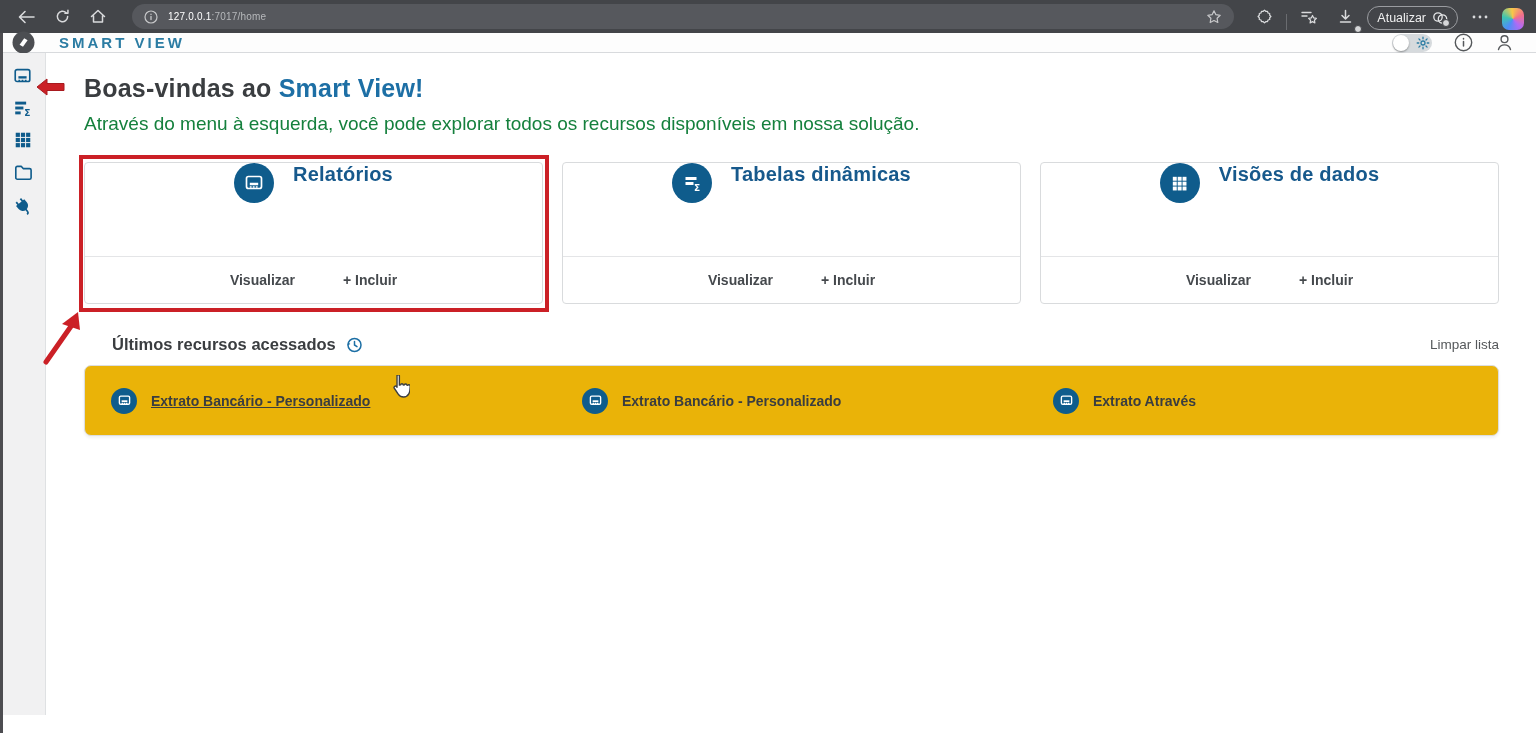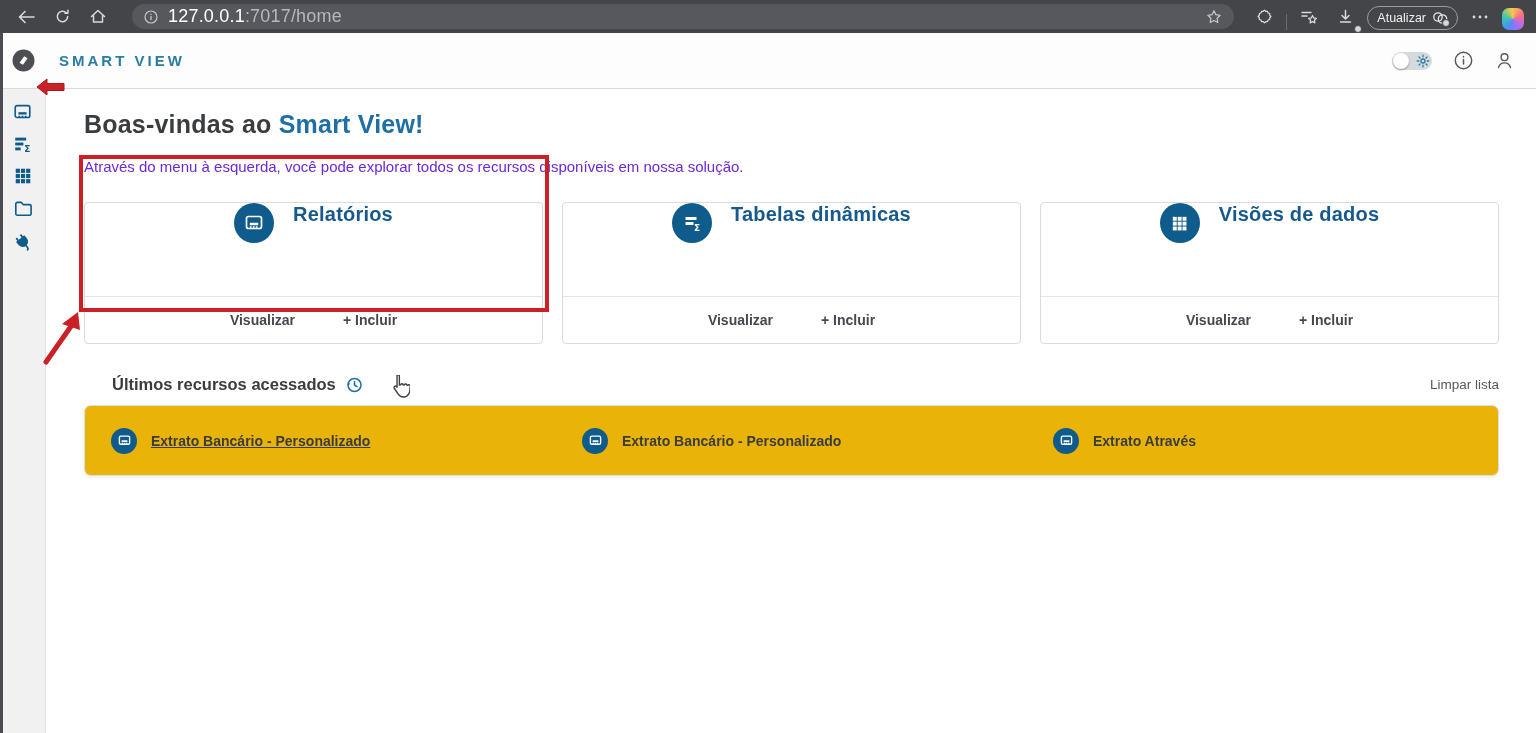--- a/index.html
+++ b/index.html
@@ -4,49 +4,49 @@
 <style>
   * { margin:0; padding:0; box-sizing:border-box; }
   html,body { width:1536px; height:733px; overflow:hidden; }
   body { font-family:"Liberation Sans", sans-serif; background:#fff; position:relative; }
 
   
   .chrome { height:33px; background:#434549; display:flex; align-items:center; padding:0 12px; gap:8px; }
   .chrome .navbtn { width:28px; height:26px; display:flex; align-items:center; justify-content:center; border-radius:5px; cursor:pointer; }
   .chrome svg { display:block; }
   .urlbar { flex:1; height:25px; background:#56585d; border-radius:13px; margin:0 8px 0 12px; display:flex; align-items:center; padding:0 12px; gap:10px; max-width:1150px; }
-  .urltext { font-size:18px; color:#fff; letter-spacing:.2px; }
+  .urltext { font-size:10px; color:#fff; letter-spacing:.2px; }
   .urltext .path { color:#b6b8bb; }
   .urlbar .spacer { flex:1; }
   .chrome-right { display:flex; align-items:flex-end; gap:8px; }
   .vsep { width:1px; height:16px; background:#6a6c70; }
   .update-pill { height:24px; border:1px solid #9a9ca0; border-radius:13px; display:flex; align-items:center; gap:6px; padding:0 9px; cursor:pointer; }
   .update-pill span { font-size:12.5px; color:#f0f0f0; }
   .copilot { width:22px; height:22px; border-radius:7px; background:conic-gradient(from 210deg,#4e8df7,#3ec6b0,#f7c948,#f2708a,#b06af5,#4e8df7); cursor:pointer; }
   .badge { position:absolute; right:-3px; bottom:-3px; width:8px; height:8px; border-radius:50%; background:#d6d7d9; border:1px solid #434549; }
 
   
-  .appbar { height:56px; background:#fdfdfd; border-bottom:1px solid #d8dadd; display:flex; align-items:center; }
+  .appbar { height:20px; background:#fdfdfd; border-bottom:1px solid #d8dadd; display:flex; align-items:center; }
   .logo-cell { width:46px; display:flex; align-items:center; justify-content:center; }
   .appname { font-size:15px; font-weight:bold; letter-spacing:3px; color:#2b7ca3; margin-left:13px; }
   .appbar-right { margin-left:auto; display:flex; align-items:center; gap:22px; margin-right:22px; }
   .toggle { width:40px; height:18px; background:#d6dadd; border-radius:10px; position:relative; cursor:pointer; display:flex; align-items:center; }
   .toggle .knob { position:absolute; left:1px; top:1px; width:16px; height:16px; background:#fff; border-radius:50%; box-shadow:0 1px 2px rgba(0,0,0,.35); }
   .toggle .gearwrap { position:absolute; right:2px; top:2px; }
 
   
   .shell { display:flex; height:662px; }
   .edge-strip { position:absolute; left:0; top:33px; width:3px; height:700px; background:#4d4d51; z-index:5; }
   .sidebar { width:46px; background:#f1f1f2; border-right:1px solid #dfe1e3; padding-top:7px; display:flex; flex-direction:column; align-items:center; }
   .side-item { width:34px; height:32px; display:flex; align-items:center; justify-content:center; color:#0f5c8c; cursor:pointer; }
 
   .main { flex:1; padding:21px 37px 0 38px; position:relative; background:#fff; }
   h1 { font-size:25px; color:#3a3d40; letter-spacing:.2px; }
   h1 .hl { color:#1d6fa5; }
-  .subtitle { font-size:15px; color:#6d28d9; margin-top:19px; }
+  .subtitle { font-size:19px; color:#15803d; margin-top:10px; }
 
   .cards { display:flex; gap:19px; margin-top:27px; }
   .card { flex:1; background:#fff; border:1px solid #d9dbdd; border-radius:4px; overflow:hidden; }
   .card-top { height:94px; display:flex; justify-content:center; gap:19px; border-bottom:1px solid #e4e5e7; cursor:pointer; }
   .bigcircle { width:40px; height:40px; border-radius:50%; background:#0f5c8c; display:flex; align-items:center; justify-content:center; color:#fff; flex:0 0 auto; }
   .card-title { font-size:20px; font-weight:bold; color:#17598c; letter-spacing:.2px; }
   .card-actions { height:46px; display:flex; align-items:center; justify-content:center; gap:48px; }
   .card-actions a { font-size:14px; color:#45494d; font-weight:bold; text-decoration:none; cursor:pointer; }
 
   .recent-head { display:flex; align-items:center; margin-top:31px;margin-left:28px; }

